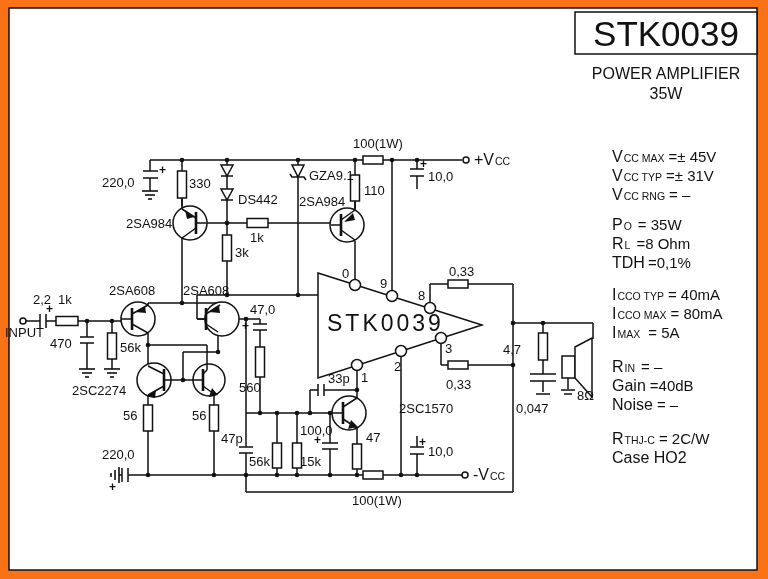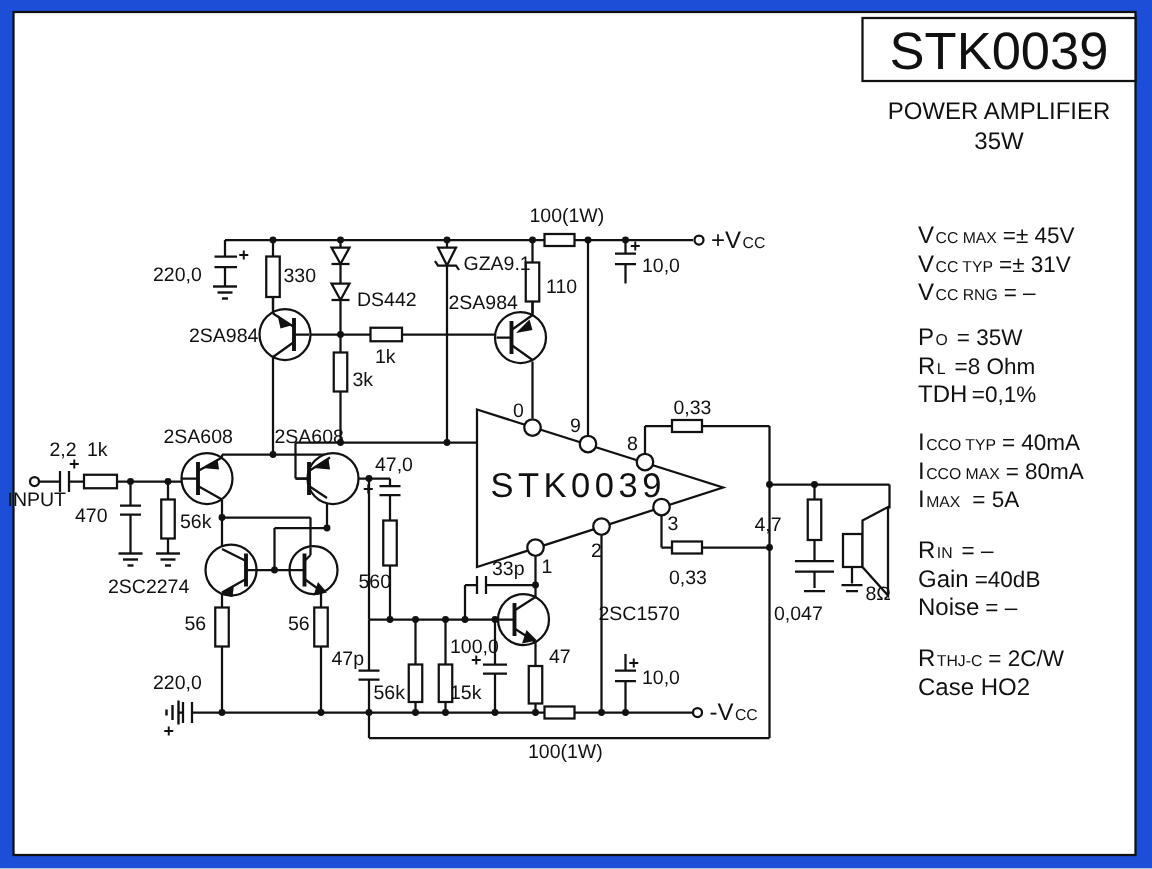--- a/index.html
+++ b/index.html
@@ -1,16 +1,16 @@
 <!DOCTYPE html>
 <html><head>
 <meta charset="utf-8">
 <style>
   html,body{margin:0;padding:0;background:#e8e8e8;}
-  .page{width:768px;height:579px;background:#1d4ed8;position:relative;margin:0 auto;
+  .page{width:768px;height:579px;background:#f97316;position:relative;margin:0 auto;
         font-family:"Liberation Sans",sans-serif;}
   svg{display:block;}
   text{font-family:"Liberation Sans",sans-serif;fill:#111;}
   .lbl{font-size:13px;}
   .pin{font-size:13px;}
   .plus{font-size:12px;font-weight:bold;}
   .ic-label{font-size:23px;letter-spacing:3px;}
   .title-big{font-size:35px;}
   .subtitle{font-size:16px;}
   .spec-pre{font-size:16px;}

